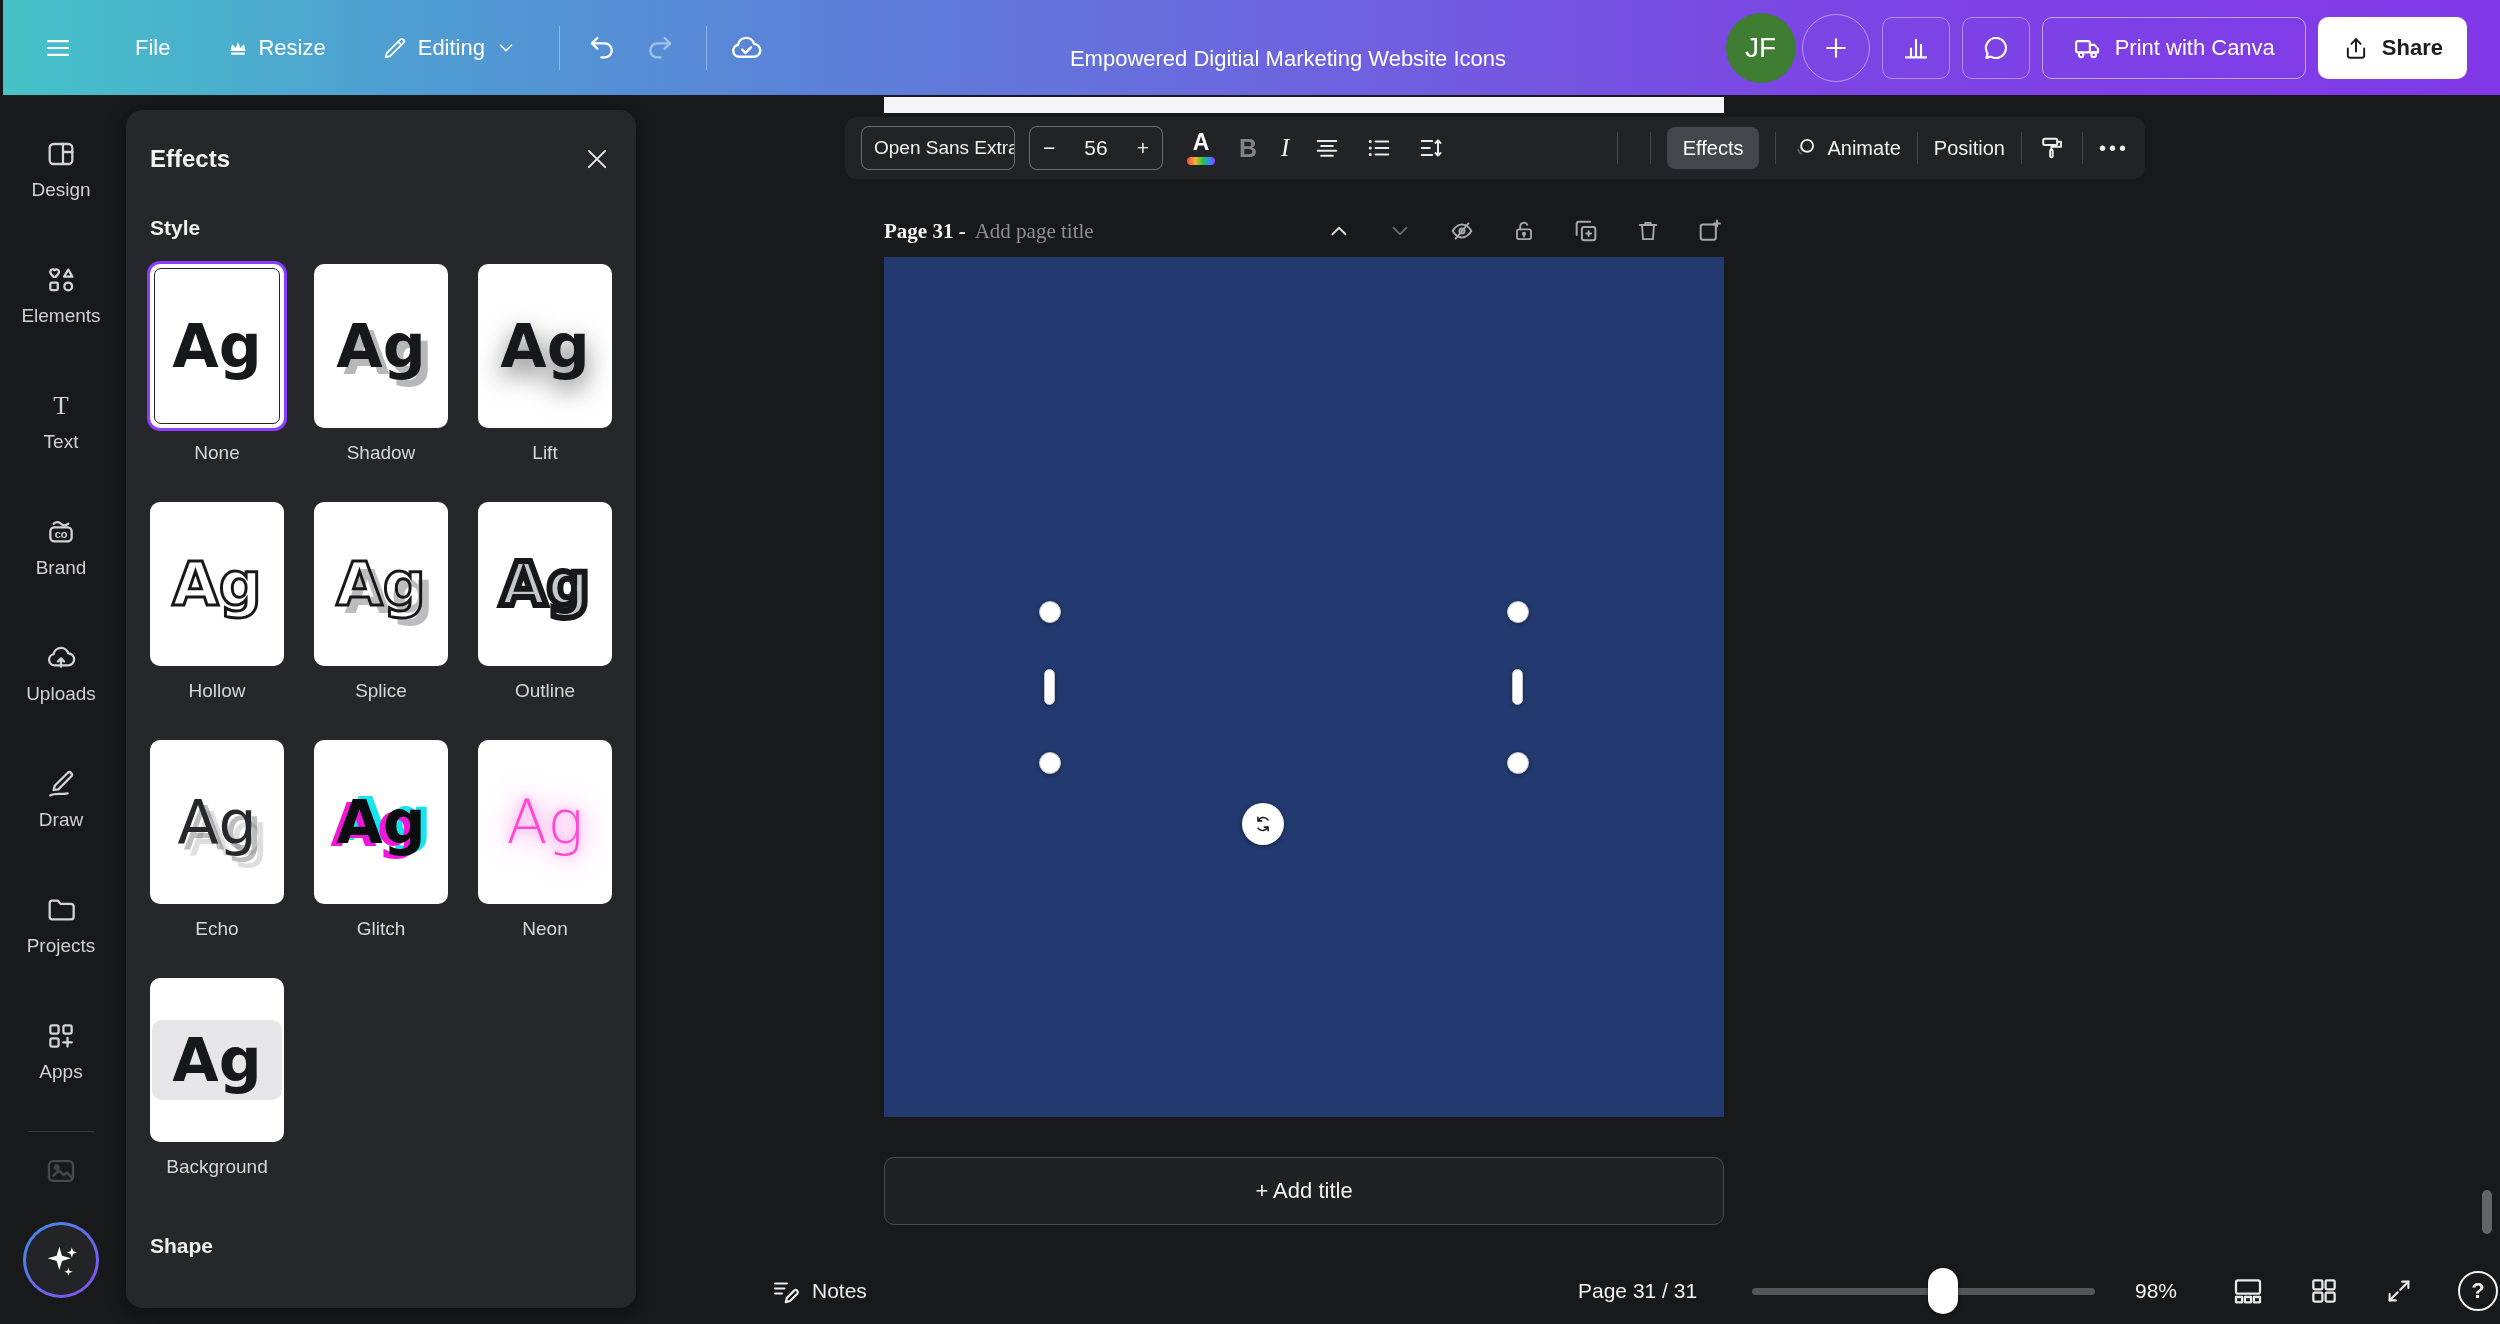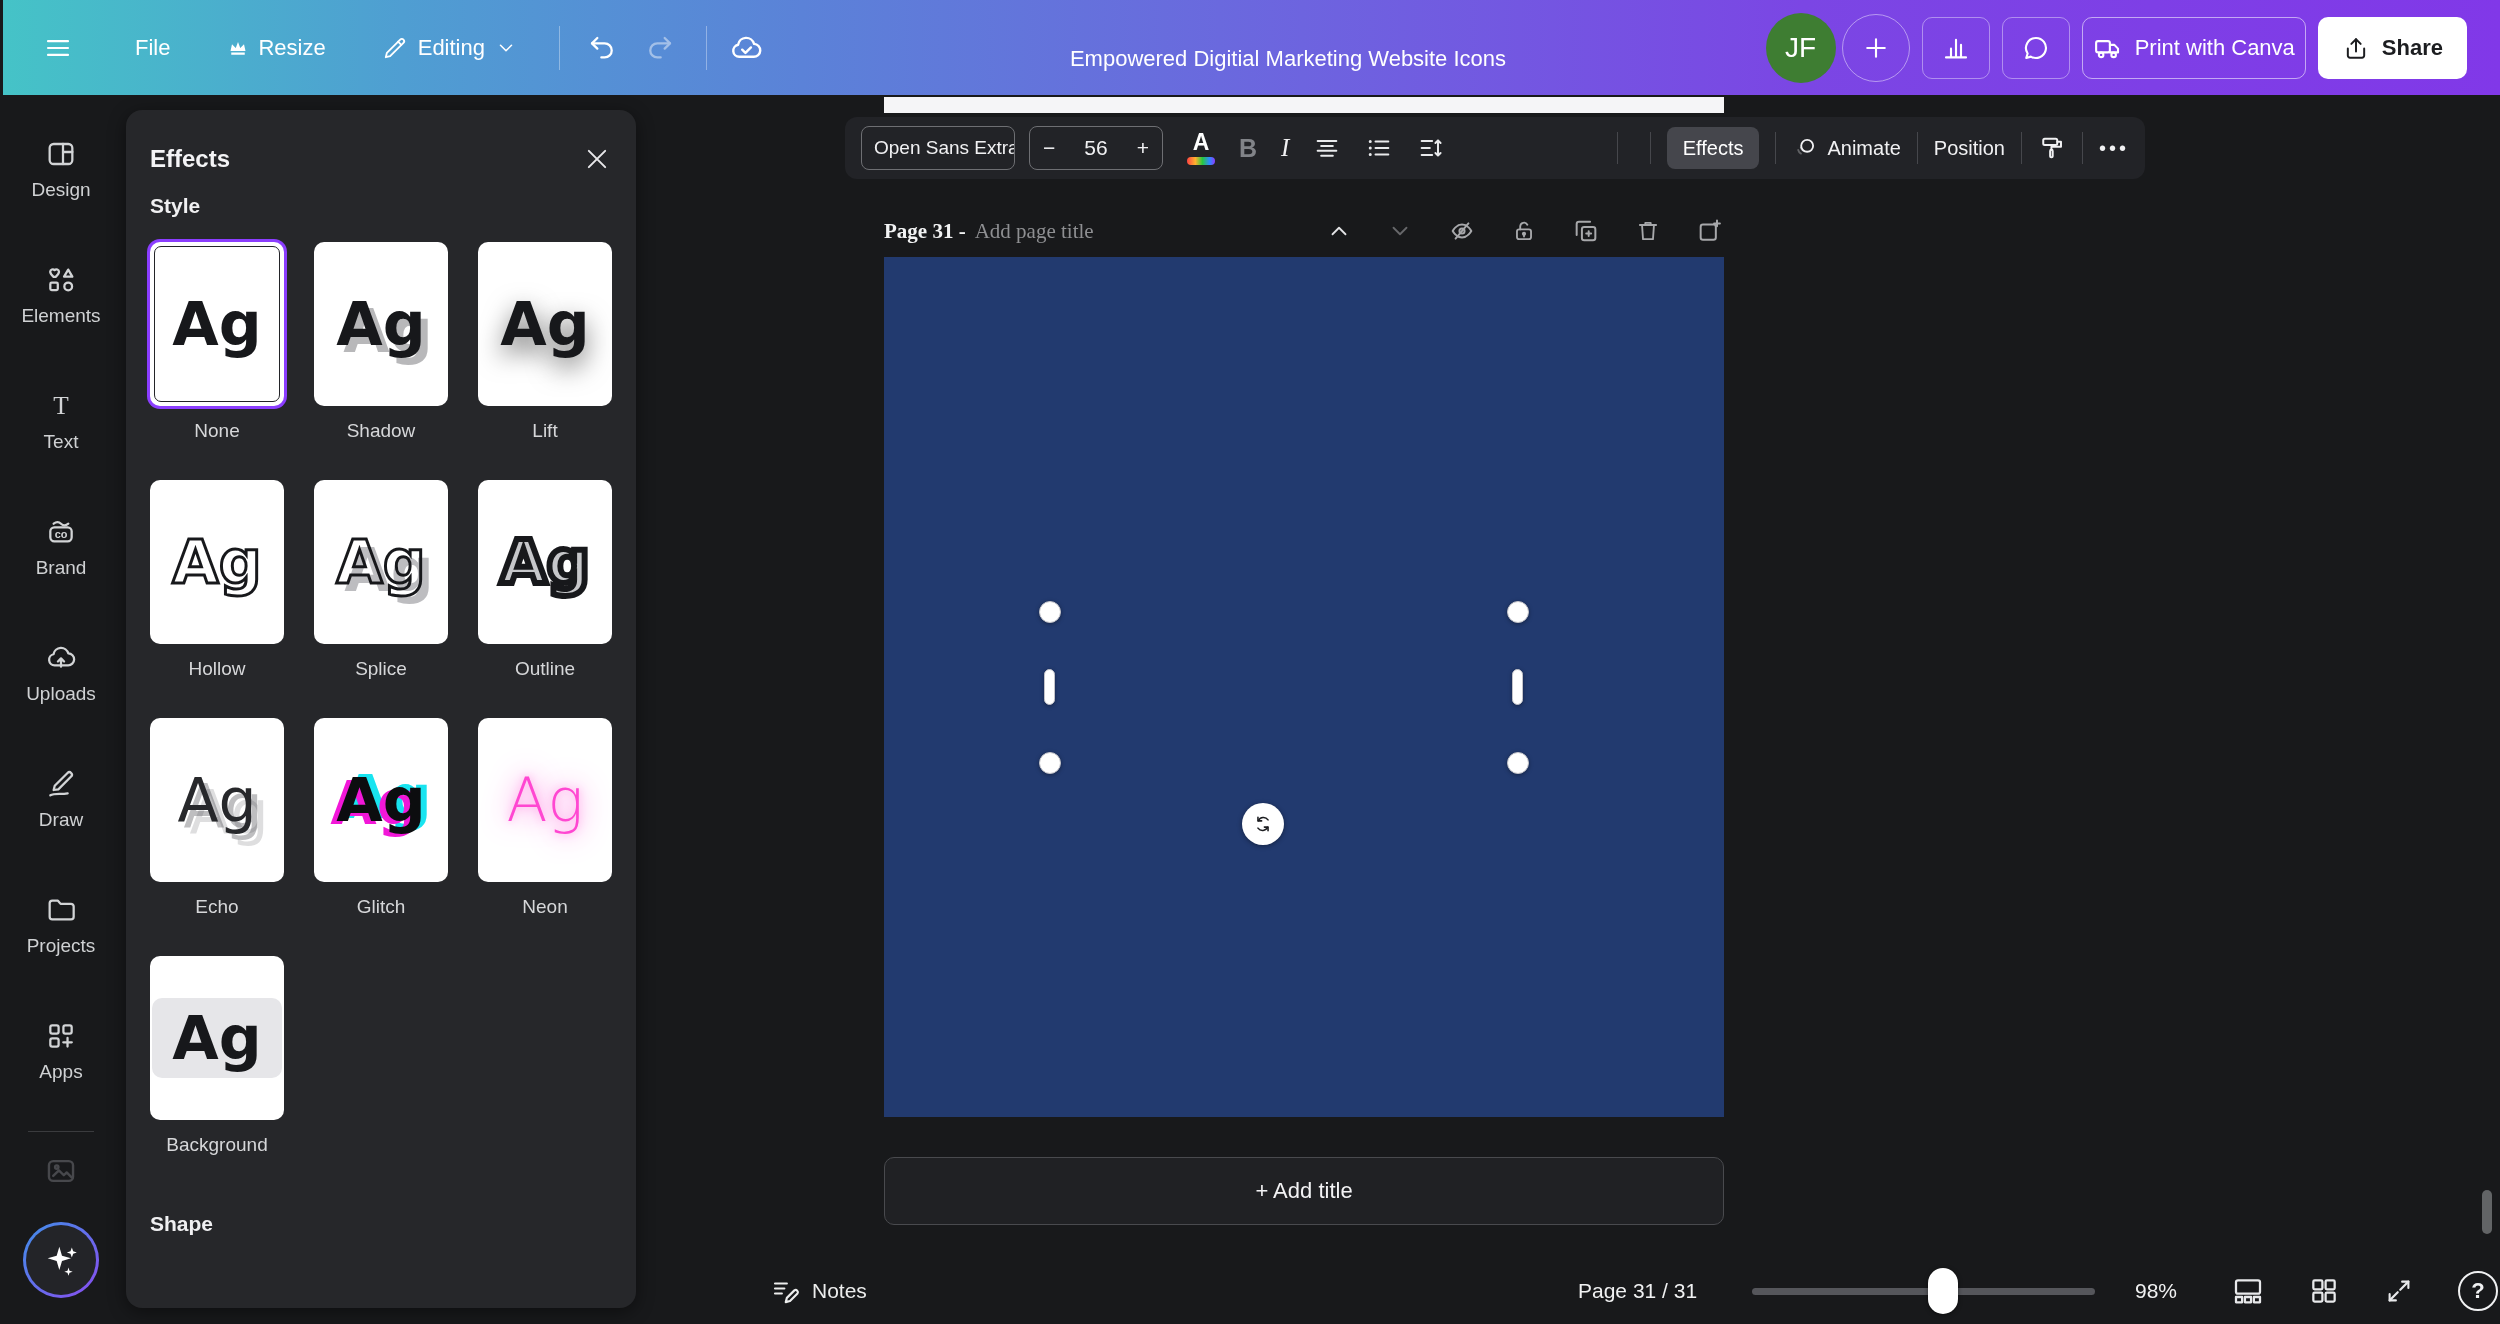--- a/index.html
+++ b/index.html
@@ -25,21 +25,21 @@
   .title-wrap{ position:absolute; left:1285px; top:0; height:117px; transform:translateX(-50%);
     display:flex; align-items:center; font-size:22px; font-weight:500; color:#fff; white-space:nowrap;}
   .tb-right{ position:absolute; right:36px; top:0; height:95px; display:flex; align-items:center; gap:12px;}
   .avatar{ width:70px; height:70px; border-radius:50%; background:#3e7d32; color:#fff;
     display:flex; align-items:center; justify-content:center; font-size:28px; font-weight:400;}
   .circle-btn{ width:68px; height:68px; border-radius:50%; border:1.5px solid rgba(255,255,255,.45);
     display:flex; align-items:center; justify-content:center; color:#fff; margin-left:-6px;}
   .sq-btn{ width:68px; height:62px; border-radius:10px; border:1.5px solid rgba(255,255,255,.4);
     display:flex; align-items:center; justify-content:center; color:#fff;}
   .print-btn{ height:62px; border-radius:10px; border:1.5px solid rgba(255,255,255,.55);
-    display:flex; align-items:center; gap:12px; padding:0 10px; color:#fff; font-size:22px; font-weight:500;}
+    display:flex; align-items:center; gap:12px; padding:0 30px; color:#fff; font-size:22px; font-weight:500;}
   .share-btn{ height:62px; border-radius:10px; background:#fff; color:#1c1d20;
     display:flex; align-items:center; gap:12px; padding:0 24px; font-size:22px; font-weight:700;}
 
   
   .sidebar{ position:absolute; left:0; top:95px; width:122px; bottom:0; background:#18191b; z-index:10;
     display:flex; flex-direction:column; align-items:center; padding-top:24px;}
   .side-item{ width:108px; height:100px; margin-bottom:26px; border-radius:10px;
     display:flex; flex-direction:column; align-items:center; justify-content:center; gap:9px; color:#d2d4d6;}
   .side-item .lbl{ font-size:19px; color:#cfd1d3; }
   .side-divider{ width:66px; height:1px; background:#3a3b3e; margin:4px 0 22px;}
@@ -48,21 +48,21 @@
     background:linear-gradient(135deg,#3f8fe8,#8a4df0); padding:3px;}
   .sparkle-inner{ width:100%; height:100%; border-radius:50%; background:#232428;
     display:flex; align-items:center; justify-content:center; color:#fff;}
 
   
   .panel{ position:absolute; left:126px; top:110px; width:510px; height:1198px; background:#26272a;
     border-radius:16px; z-index:15; padding:34px 24px 0; overflow:hidden; box-shadow:0 4px 18px rgba(0,0,0,.45);}
   .panel-header{ display:flex; align-items:center; justify-content:space-between;}
   .panel-title{ font-size:24px; font-weight:700; color:#f4f4f6;}
   .panel-close{ color:#e8e8ea; width:30px; height:30px; display:flex; align-items:center; justify-content:center;}
-  .section-heading{ margin-top:20px; font-size:21px; font-weight:700; color:#f0f0f2;}
+  .section-heading{ margin-top:42px; font-size:21px; font-weight:700; color:#f0f0f2;}
   .fx-grid{ margin-top:24px; display:grid; grid-template-columns:repeat(3,1fr); column-gap:30px;}
   .fx-cell{ display:flex; flex-direction:column; align-items:center;}
   .tile{ position:relative; width:100%; height:164px; background:#fff; border-radius:10px;
     display:flex; align-items:center; justify-content:center; overflow:hidden;}
   .tile.selected{ box-shadow:0 0 0 3px #8b3dff; }
   .tile.selected::after{ content:""; position:absolute; inset:4px; border:1.5px solid #232428; border-radius:7px;}
   .tile-label{ margin:14px 0 38px; font-size:19px; color:#d6d7d9;}
   .ag{ font-size:60px; font-weight:800; color:#17181b; font-family:"DejaVu Sans", sans-serif; line-height:1;}
   .fx-shadow .ag{ text-shadow:7px 7px 0 rgba(125,125,130,.55);}
   .fx-lift .ag{ text-shadow:0 10px 26px rgba(0,0,0,.55);}

